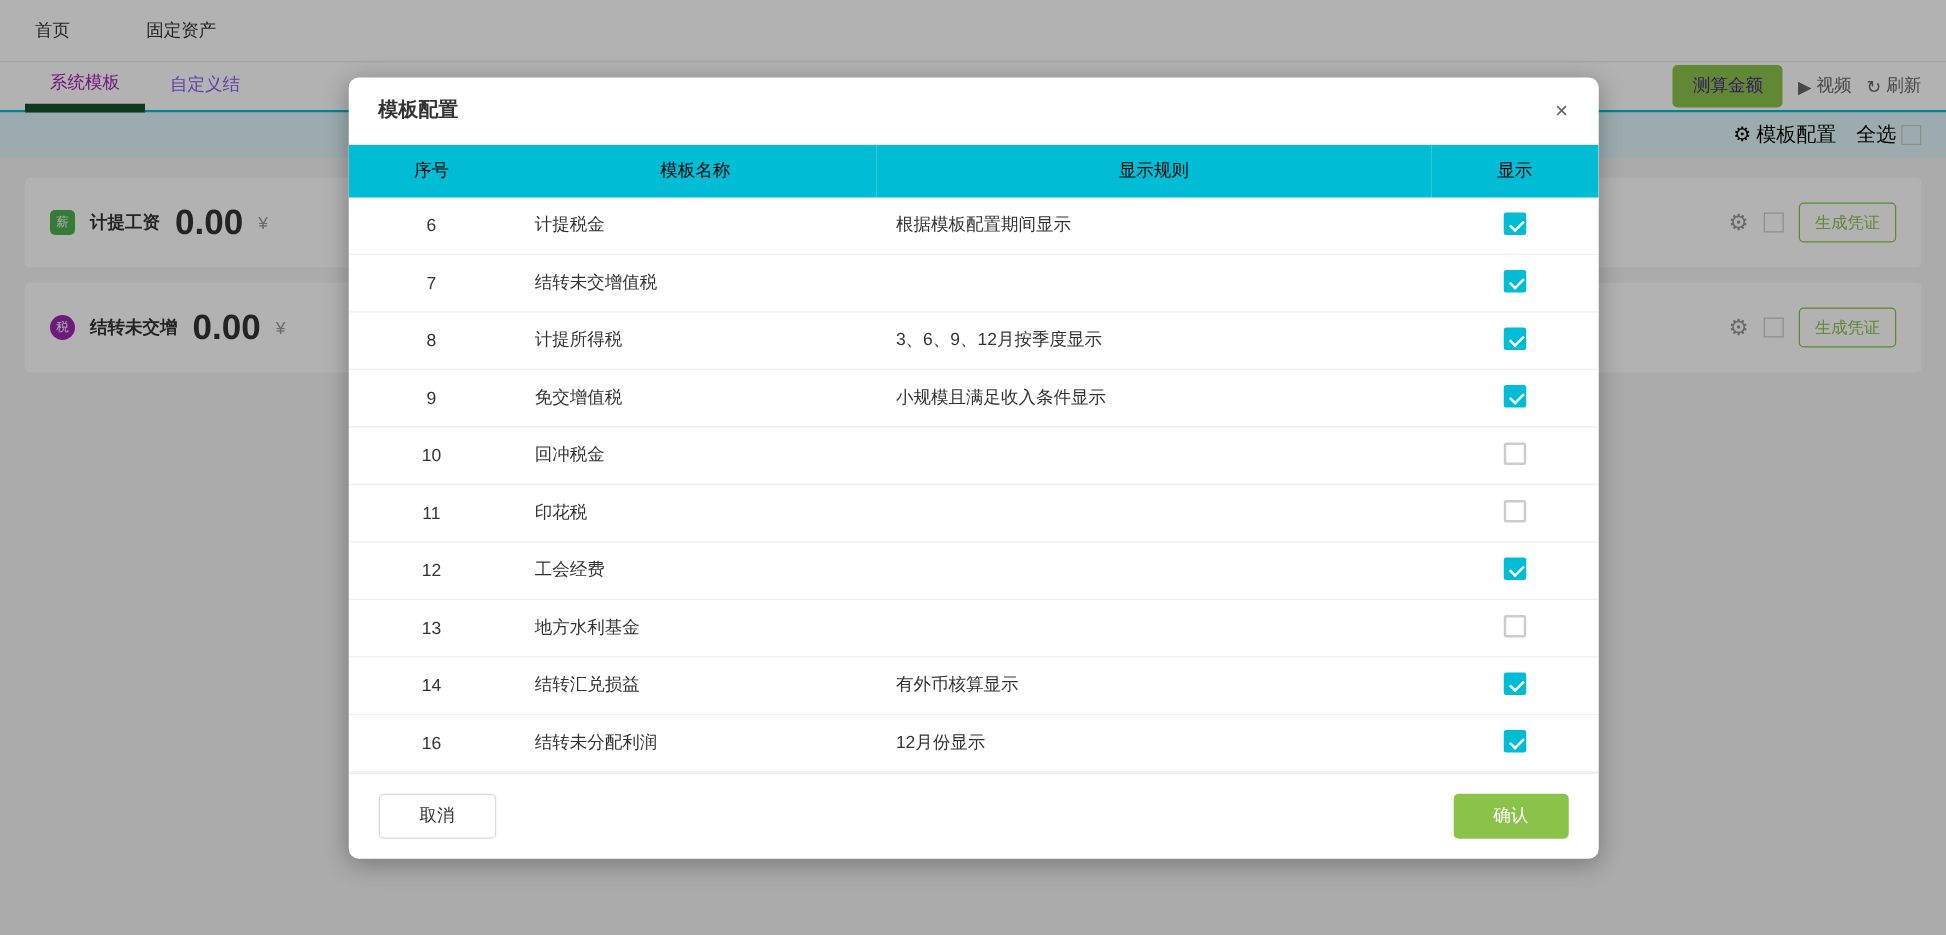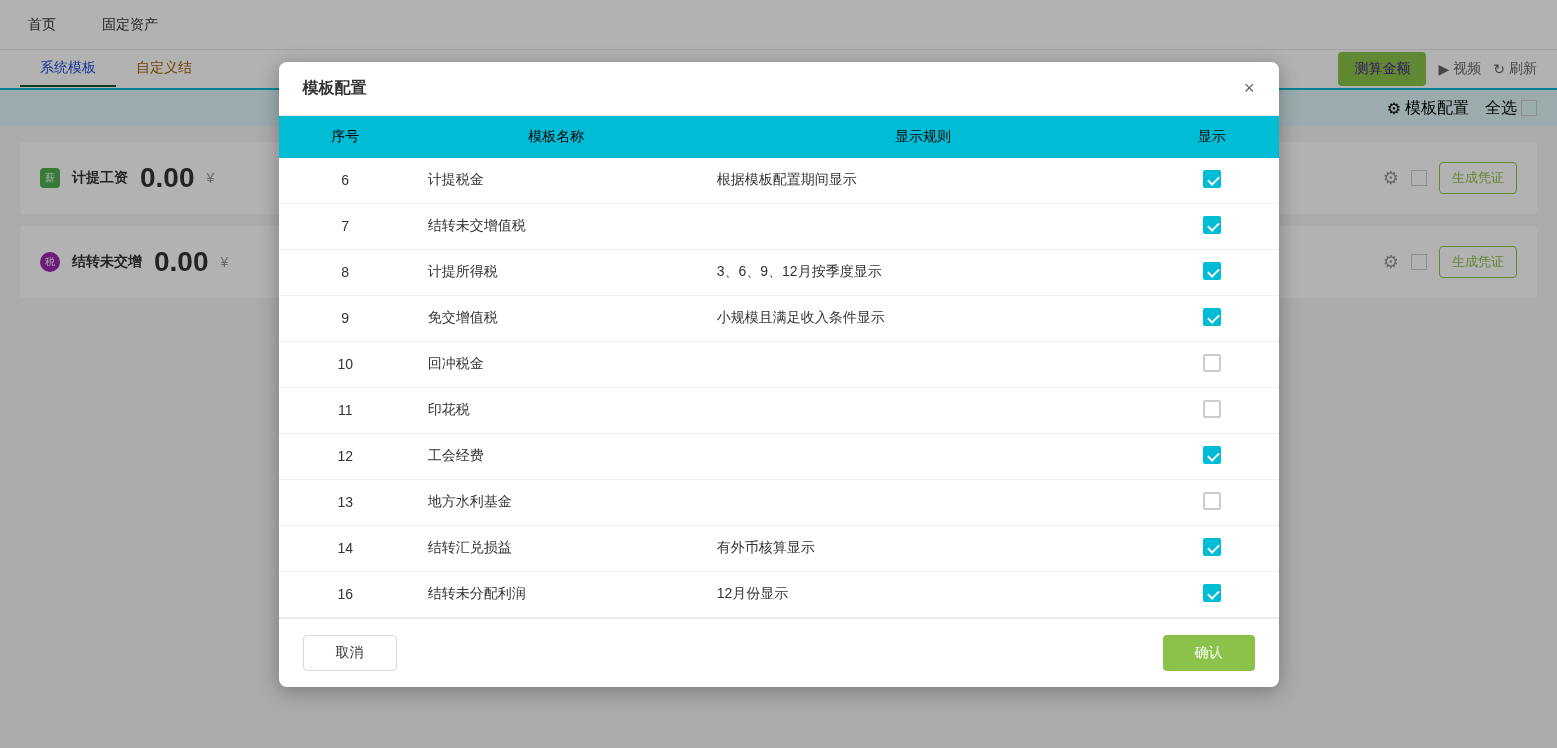--- a/index.html
+++ b/index.html
@@ -21,21 +21,21 @@
       top: 0; left: 0;
     }
 
     
     .top-nav {
       background: #fff;
       height: 50px;
       display: flex;
       align-items: center;
       padding: 0 20px;
-      gap: 30px;
+      gap: 45px;
       border-bottom: 1px solid #e8e8e8;
     }
     .nav-item {
       font-size: 14px;
       color: #333;
       cursor: pointer;
       padding: 0 8px;
     }
 
     
@@ -44,27 +44,27 @@
       display: flex;
       align-items: center;
       padding: 0 20px;
       height: 40px;
       border-bottom: 2px solid #00bcd4;
       gap: 0;
     }
     .tab-item {
       padding: 8px 20px;
       font-size: 14px;
-      color: #a16207;
+      color: #8b5cf6;
       cursor: pointer;
       border-bottom: 3px solid transparent;
     }
     .tab-item.active {
-      color: #1d4ed8;
-      border-bottom: 2px solid #14532d;
+      color: #a21caf;
+      border-bottom: 7px solid #14532d;
     }
 
     
     .right-toolbar {
       position: absolute;
       top: 95px;
       right: 20px;
       display: flex;
       align-items: center;
       gap: 12px;

